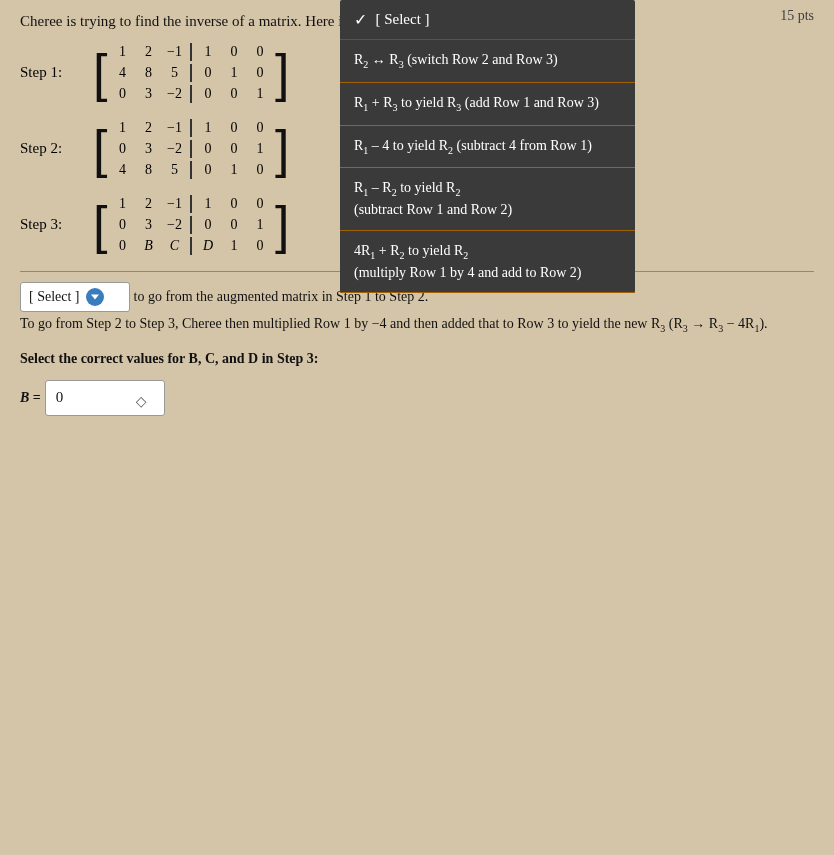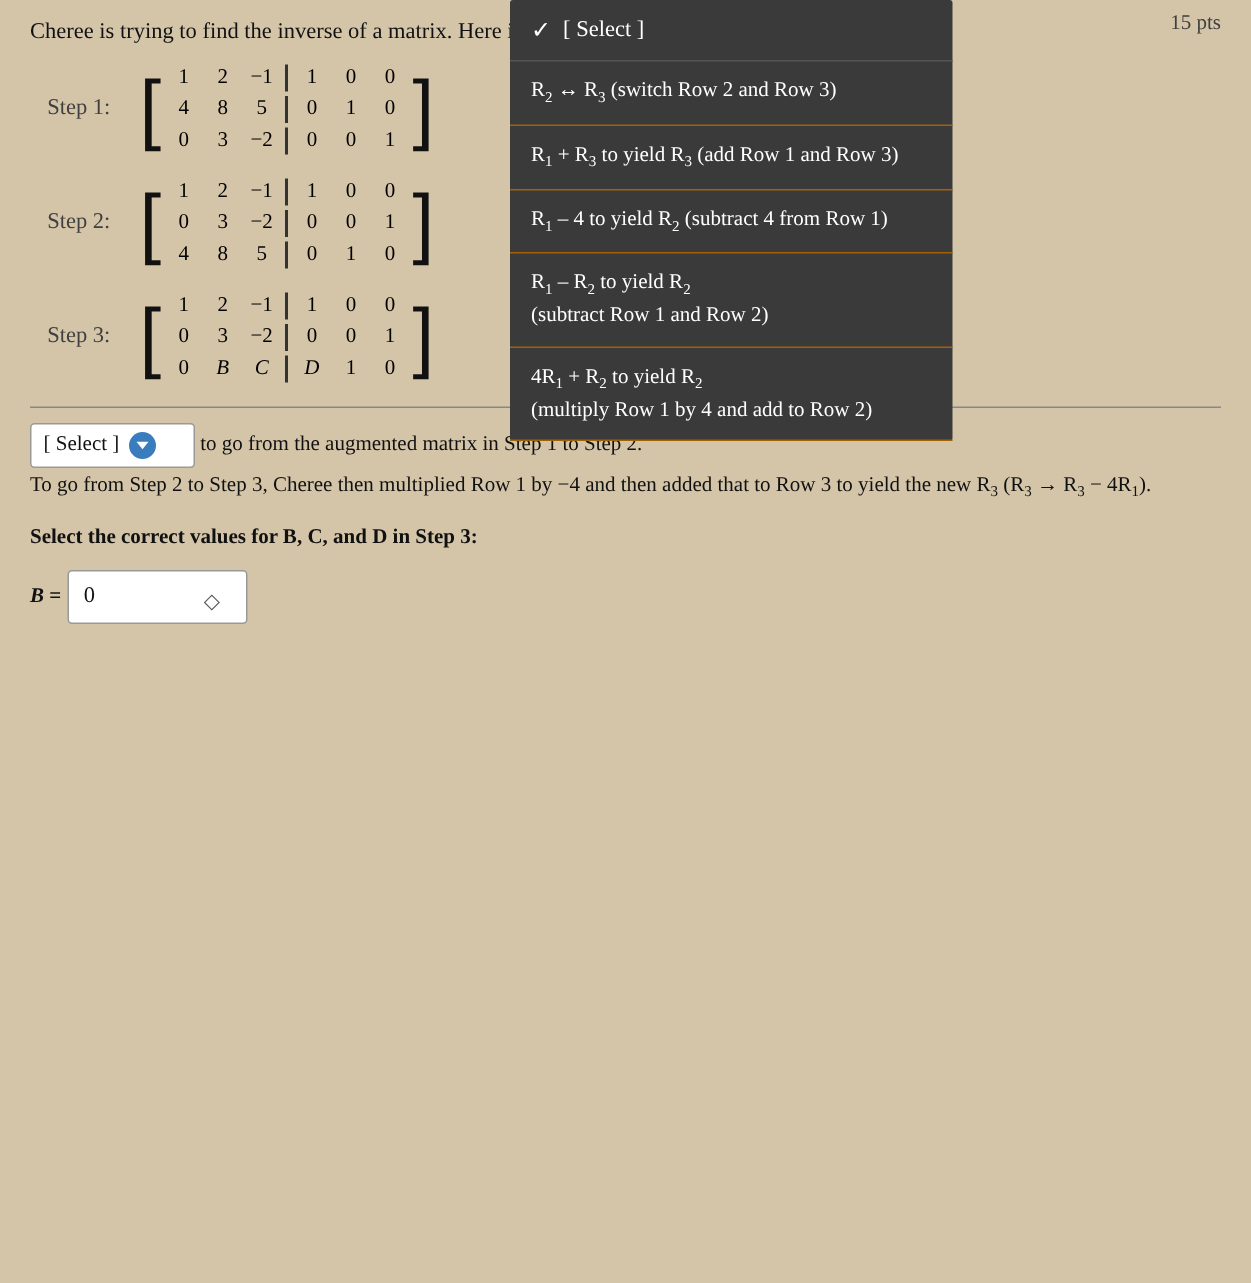--- a/index.html
+++ b/index.html
@@ -82,23 +82,22 @@
     }
 
     .step-row {
       display: flex;
       align-items: center;
       gap: 8px;
     }
 
     .step-label {
       font-size: 15px;
-      color: #404040;
+      color: #000000;
       min-width: 65px;
-      text-align: center;
     }
 
     
     .matrix-wrapper {
       display: flex;
       align-items: center;
       position: relative;
     }
 
     .matrix-row {

